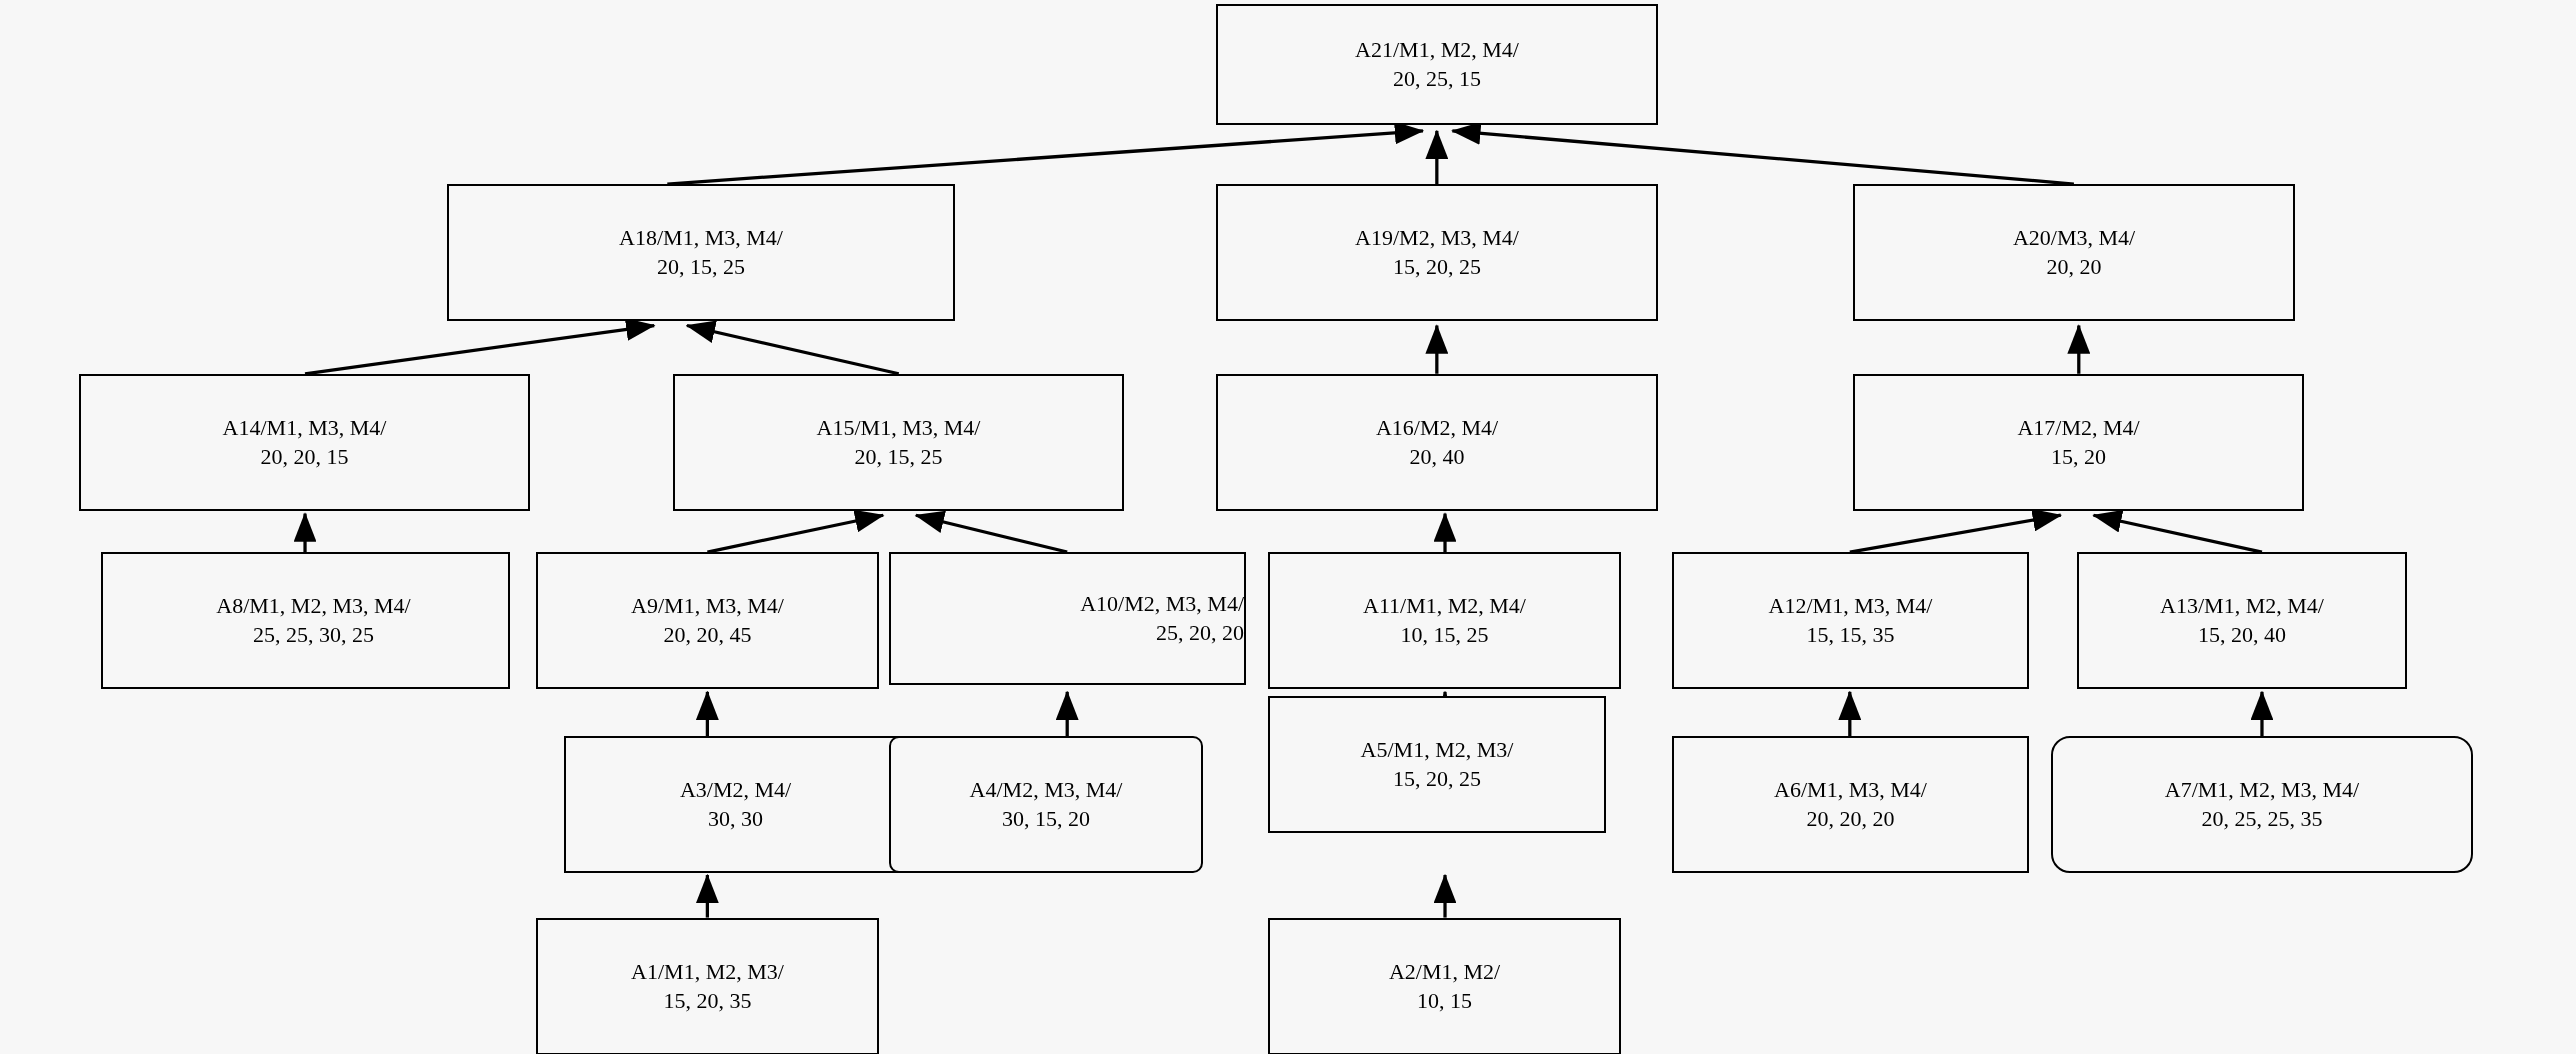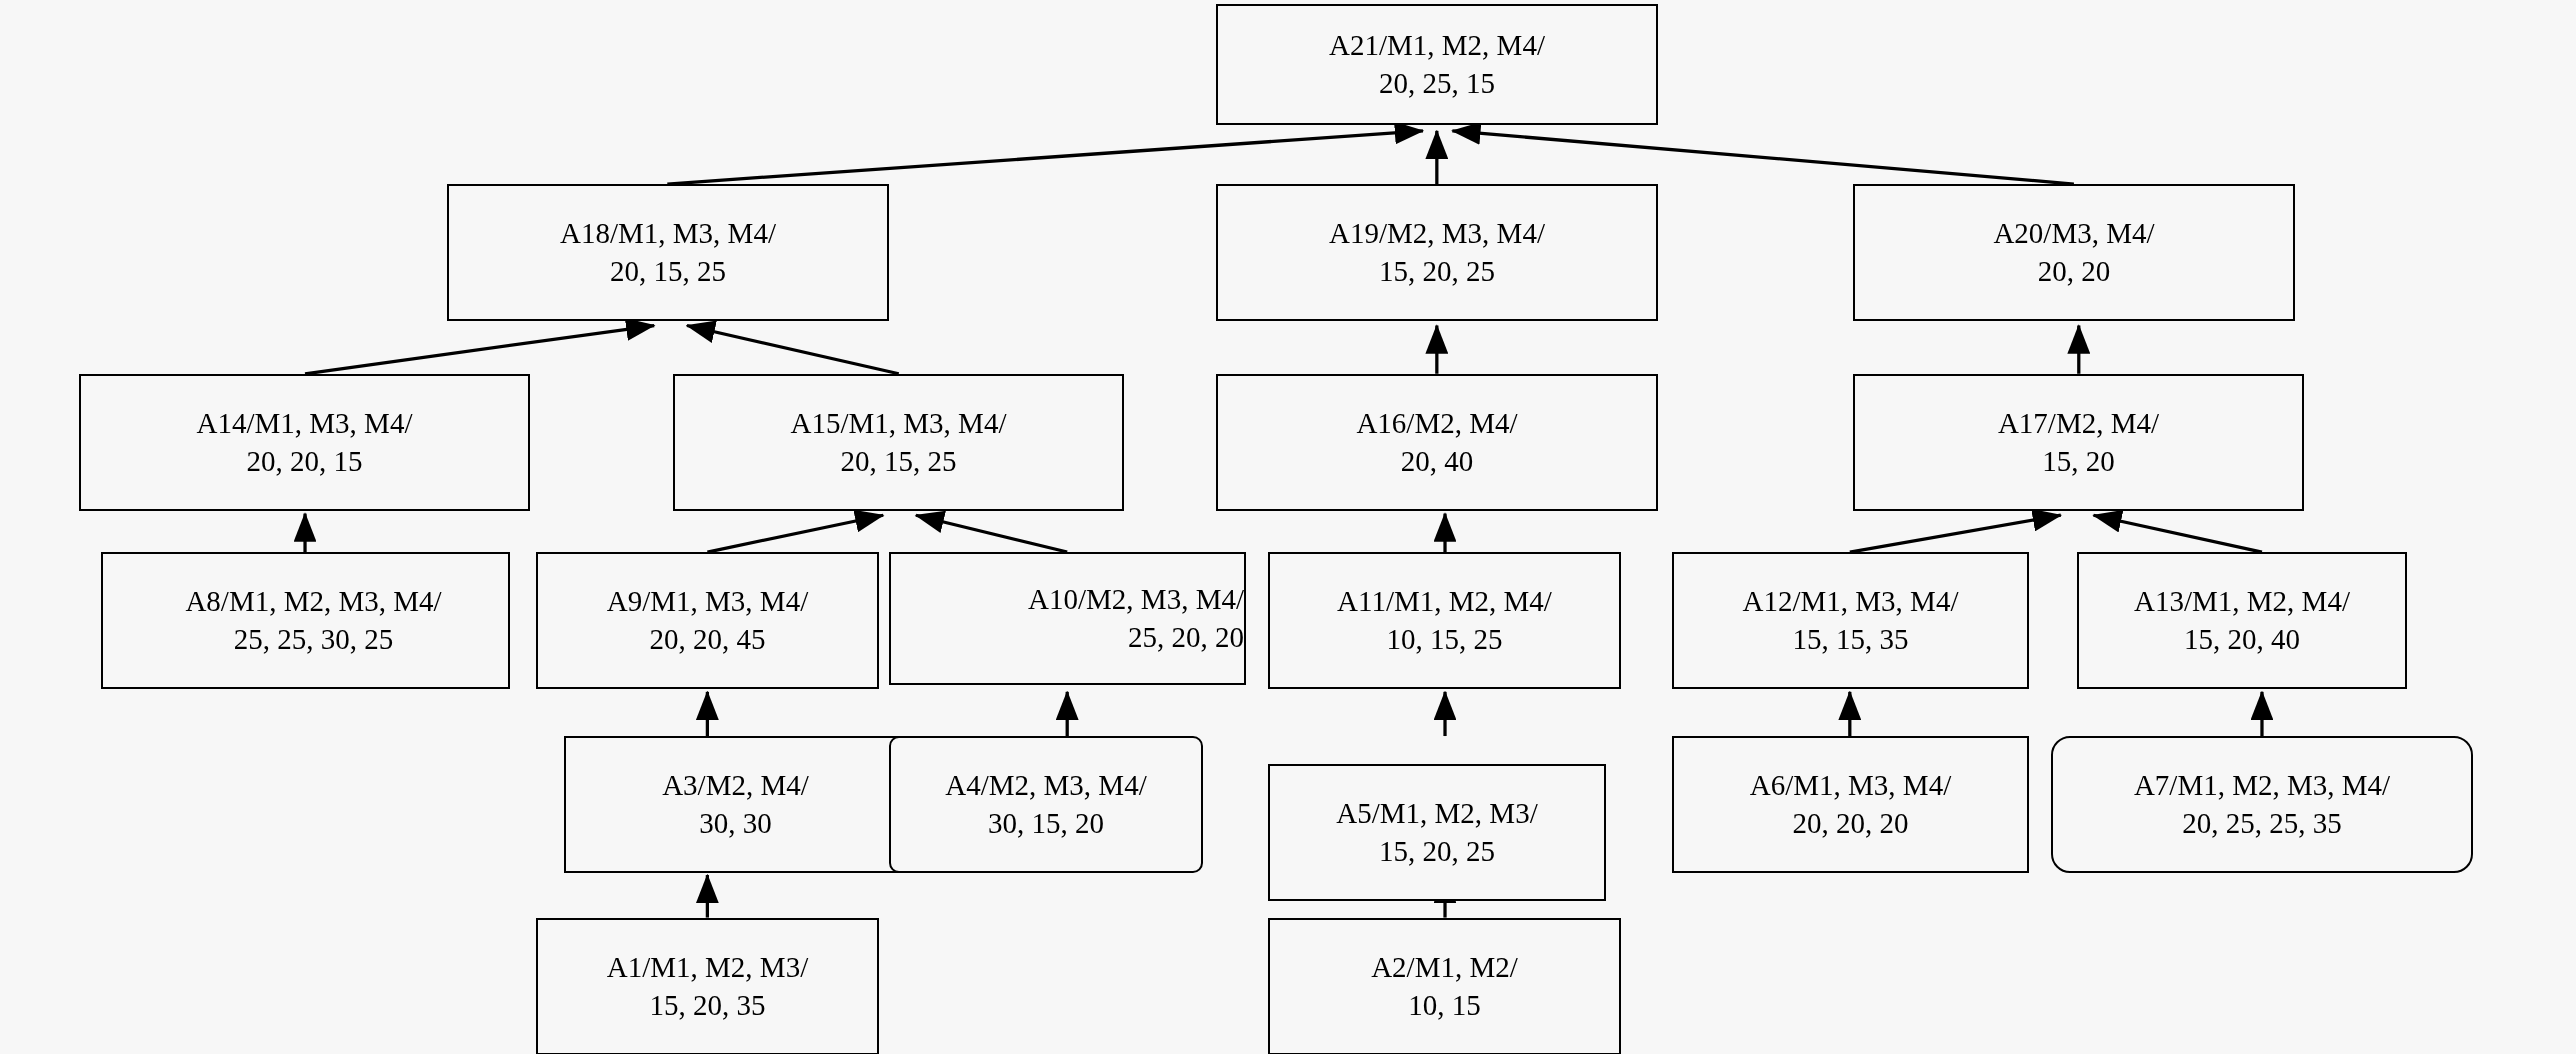--- a/index.html
+++ b/index.html
@@ -25,21 +25,21 @@
   .node {
     position: absolute;
     box-sizing: border-box;
     background: #f7f7f7;
     border: 2.5px solid #000000;
     display: flex;
     flex-direction: column;
     align-items: center;
     justify-content: center;
     font-family: "Liberation Serif", "DejaVu Serif", serif;
-    font-size: 29px;
+    font-size: 22px;
     line-height: 1.30;
     color: #000000;
     text-align: center;
     white-space: nowrap;
   }
   .node .line1, .node .line2 {
     display: block;
   }
 </style>
 </head>
@@ -87,21 +87,21 @@
         <span class="line2">10, 15</span>
       </div>
       <div class="node" style="left: 564px; top: 736px; width: 343px; height: 137px; border-color: rgb(0, 0, 0); text-align: right;">
         <span class="line1">A3/M2, M4/</span>
         <span class="line2">30, 30</span>
       </div>
       <div class="node" style="left: 889px; top: 736px; width: 314px; height: 137px; border-color: rgb(0, 0, 0); border-radius: 10px;">
         <span class="line1">A4/M2, M3, M4/</span>
         <span class="line2">30, 15, 20</span>
       </div>
-      <div class="node" style="left: 1268px; top: 764px; width: 338px; height: 137px; border-color: rgb(0, 0, 0);">
+      <div class="node" style="left: 1268px; top: 696px; width: 338px; height: 137px; border-color: rgb(0, 0, 0);">
         <span class="line1">A5/M1, M2, M3/</span>
         <span class="line2">15, 20, 25</span>
       </div>
       <div class="node" style="left: 1672px; top: 736px; width: 357px; height: 137px; border-color: rgb(0, 0, 0);">
         <span class="line1">A6/M1, M3, M4/</span>
         <span class="line2">20, 20, 20</span>
       </div>
       <div class="node" style="left: 2051px; top: 736px; width: 422px; height: 137px; border-color: rgb(0, 0, 0); border-radius: 19px;">
         <span class="line1">A7/M1, M2, M3, M4/</span>
         <span class="line2">20, 25, 25, 35</span>
@@ -139,21 +139,21 @@
         <span class="line2">20, 15, 25</span>
       </div>
       <div class="node" style="left: 1216px; top: 374px; width: 442px; height: 137px; border-color: rgb(0, 0, 0);">
         <span class="line1">A16/M2, M4/</span>
         <span class="line2">20, 40</span>
       </div>
       <div class="node" style="left: 1853px; top: 374px; width: 451px; height: 137px; border-color: rgb(0, 0, 0);">
         <span class="line1">A17/M2, M4/</span>
         <span class="line2">15, 20</span>
       </div>
-      <div class="node" style="left: 447px; top: 184px; width: 442px; height: 137px; border-color: rgb(0, 0, 0);">
+      <div class="node" style="left: 447px; top: 184px; width: 508px; height: 137px; border-color: rgb(0, 0, 0);">
         <span class="line1">A18/M1, M3, M4/</span>
         <span class="line2">20, 15, 25</span>
       </div>
       <div class="node" style="left: 1216px; top: 184px; width: 442px; height: 137px; border-color: rgb(0, 0, 0);">
         <span class="line1">A19/M2, M3, M4/</span>
         <span class="line2">15, 20, 25</span>
       </div>
       <div class="node" style="left: 1853px; top: 184px; width: 442px; height: 137px; border-color: rgb(0, 0, 0);">
         <span class="line1">A20/M3, M4/</span>
         <span class="line2">20, 20</span>

